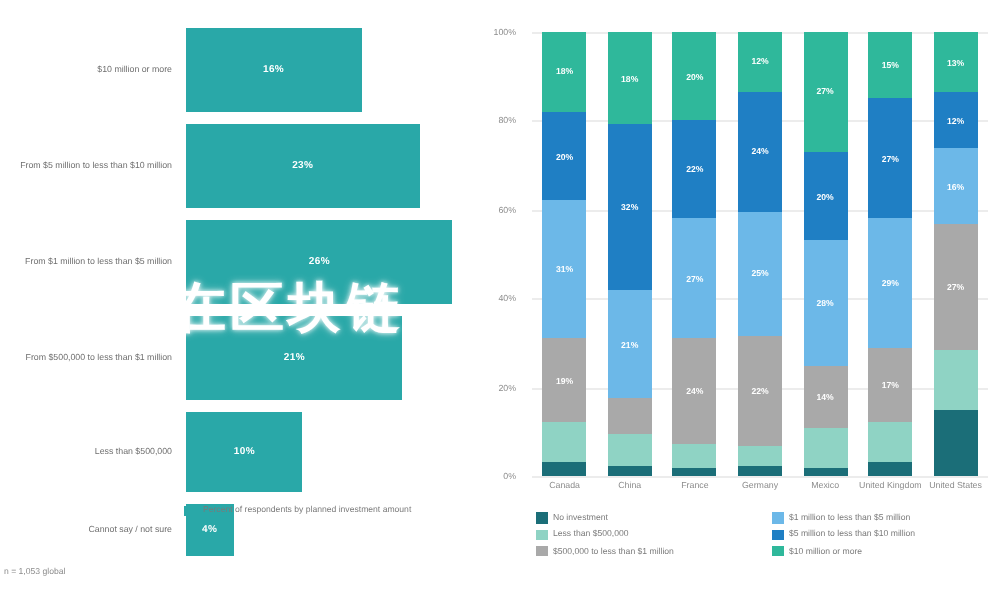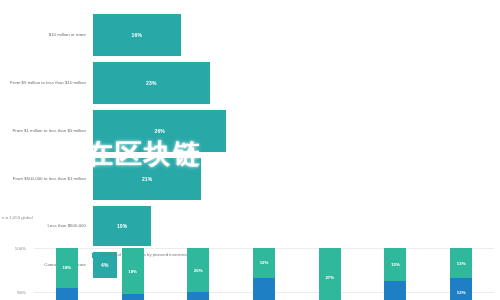--- a/index.html
+++ b/index.html
@@ -3,21 +3,21 @@
 <meta charset="utf-8">
 <style>
   html,body{margin:0;padding:0;}
   body{
     width:500px;height:300px;overflow:hidden;
     background:#ffffff;
     font-family:"Liberation Sans", sans-serif;
     color:#4a4a4a;
     position:relative;
   }
-  .board{position:absolute;inset:0;display:flex;flex-direction:column;}
+  .board{position:absolute;inset:0;display:flex;}
 
   
   .left-panel{position:relative;width:232px;height:300px;flex:0 0 232px;}
   .lp-rows{position:absolute;left:0;top:14px;width:232px;}
   .lp-row{display:flex;align-items:center;height:40px;margin-bottom:6px;}
   .lp-cat{
     width:86px;flex:0 0 86px;text-align:right;padding-right:7px;
     font-size:4.4px;line-height:5.6px;color:#6f6f6f;
   }
   .lp-barwrap{position:relative;flex:1;height:100%;}

